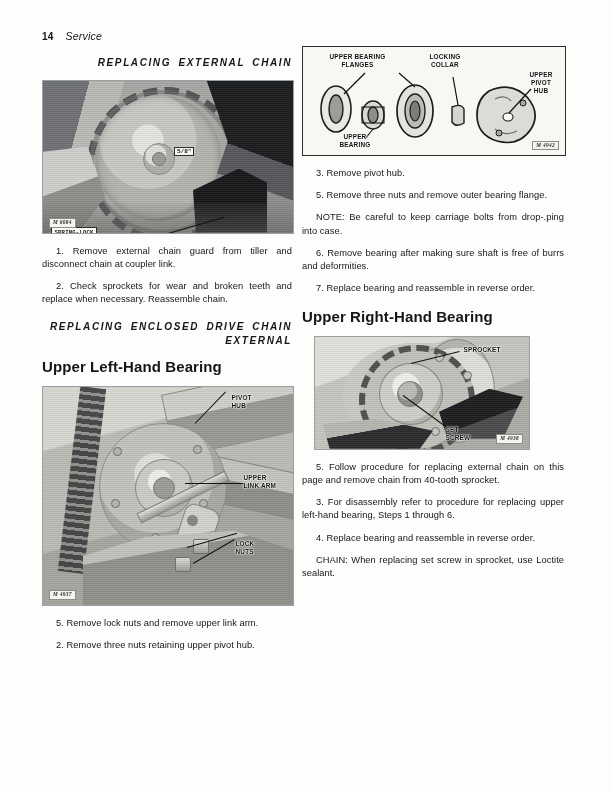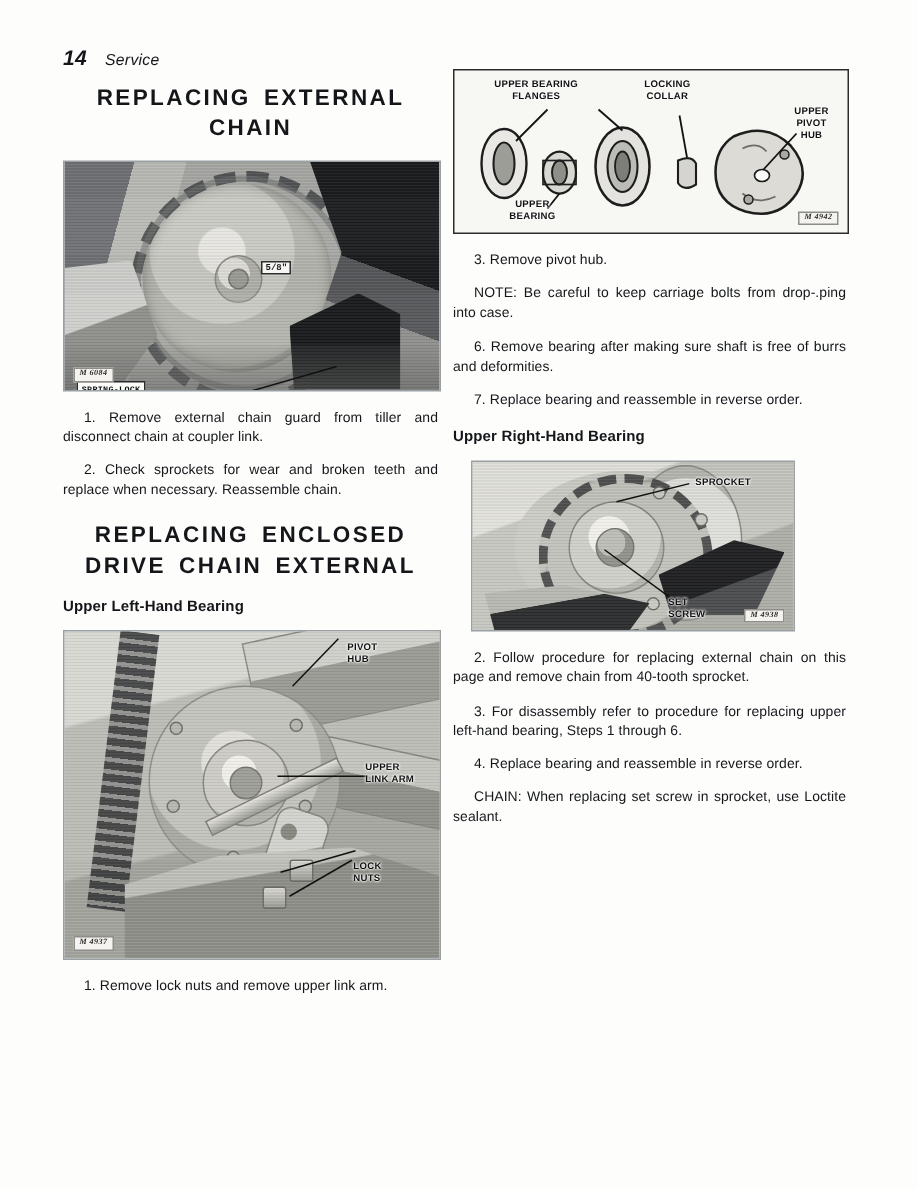--- a/index.html
+++ b/index.html
@@ -25,51 +25,51 @@
   
   .page-header {
     position: absolute;
     left: 42px;
     top: 30px;
     display: flex;
     align-items: baseline;
     gap: 12px;
   }
   .page-num {
-    font-size: 14px;
+    font-size: 10px;
     font-weight: bold;
     letter-spacing: .2px;
-    font-style: italic;
   }
   .page-sect {
     font-size: 10.5px;
     font-style: italic;
     letter-spacing: .2px;
   }
 
   
   .col {
     position: absolute;
     top: 56px;
     width: 250px;
   }
   .col-left  { left: 42px; }
   .col-right { left: 302px; top: 46px; width: 262px; }
 
   h1.sec-title {
-    font-size: 15px;
+    font-size: 10px;
     font-weight: bold;
     letter-spacing: 1.6px;
-    text-align: center;
+    text-align: right;
     margin: 0 0 10px 0;
     line-height: 1.35;
     word-spacing: 3px;
+    font-style: italic;
   }
   h2.sub-title {
-    font-size: 10px;
+    font-size: 15px;
     font-weight: bold;
     letter-spacing: .1px;
     margin: 0 0 9px 0;
     line-height: 1.3;
   }
 
   p.body {
     font-size: 9.3px;
     line-height: 1.42;
     margin: 0 0 9px 0;
@@ -475,21 +475,22 @@
 LINK ARM</div>
 
       <div class="leader" style="left:144px; top:160px; width:52px; transform:rotate(-16deg);"></div>
       <div class="leader" style="left:150px; top:176px; width:48px; transform:rotate(-30deg);"></div>
       <div class="callout plain" style="left:190px; top:152px;">LOCK
 NUTS</div>
 
       <div class="fig-code" style="left:6px; bottom:5px;">M 4937</div>
     </div>
 
-    <p class="body" style="text-indent:0; padding-left:14px;">1.  Remove lock nuts and remove upper link arm.</p>
+    <p class="body" style="text-indent:0; padding-left:14px;">5.  Remove lock nuts and remove upper link arm.</p>
+    <p class="body" style="text-indent:0; padding-left:14px;">2.  Remove three nuts retaining upper pivot hub.</p>
   </div>
 
   <div class="col col-right">
 
     <div class="figure diagram">
       <svg class="dg-svg" viewBox="0 0 262 108">
 
         <ellipse cx="33" cy="62" rx="15" ry="23" fill="#e9e8e4" stroke="#1d1d1d" stroke-width="1.6"></ellipse>
         <ellipse cx="33" cy="62" rx="7" ry="14" fill="#9d9d97" stroke="#1d1d1d" stroke-width="1.4"></ellipse>
 
@@ -524,20 +525,21 @@
       <div class="callout plain" style="left:224px; top:22px; text-align:center;">UPPER
 PIVOT
 HUB</div>
       <div class="callout plain" style="left:34px; top:84px; text-align:center;">UPPER
 BEARING</div>
 
       <div class="fig-code" style="right:6px; bottom:5px;">M 4942</div>
     </div>
 
     <p class="body">3.  Remove pivot hub.</p>
+    <p class="body">5.  Remove three nuts and remove outer bearing flange.</p>
     <p class="body note">NOTE: Be careful to keep carriage bolts from drop-.ping into case.</p>
     <p class="body">6.  Remove bearing after making sure shaft is free of burrs and deformities.</p>
     <p class="body">7.  Replace bearing and reassemble in reverse order.</p>
 
     <h2 class="sub-title" style="margin-top:12px;">Upper Right-Hand Bearing</h2>
 
     <div class="figure photo-sp" style="width:214px; margin-left:12px;">
       <div class="sp-body"></div>
       <div class="sp-flange"></div>
       <div class="sp-gear"></div>
@@ -554,19 +556,19 @@
       <div class="leader" style="left:96px; top:26px; width:50px; transform:rotate(-14deg);"></div>
       <div class="callout plain" style="left:146px; top:8px;">SPROCKET</div>
 
       <div class="leader" style="left:88px; top:58px; width:54px; transform:rotate(36deg);"></div>
       <div class="callout plain" style="left:128px; top:88px;">SET
 SCREW</div>
 
       <div class="fig-code" style="right:6px; bottom:5px;">M 4938</div>
     </div>
 
-    <p class="body" style="margin-top:10px;">2.  Follow procedure for replacing external chain on this page and remove chain from 40-tooth sprocket.</p>
+    <p class="body" style="margin-top:10px;">5.  Follow procedure for replacing external chain on this page and remove chain from 40-tooth sprocket.</p>
     <p class="body">3.  For disassembly refer to procedure for replacing upper left-hand bearing, Steps 1 through 6.</p>
     <p class="body">4.  Replace bearing and reassemble in reverse order.</p>
     <p class="body note">CHAIN: When replacing set screw in sprocket, use Loctite sealant.</p>
   </div>
 
 </div>
 
 </body></html>

